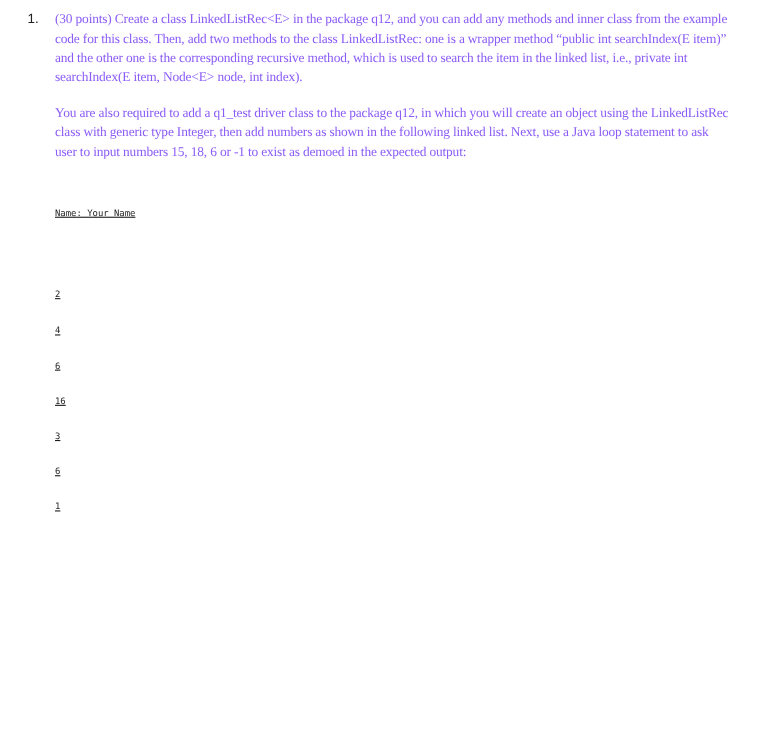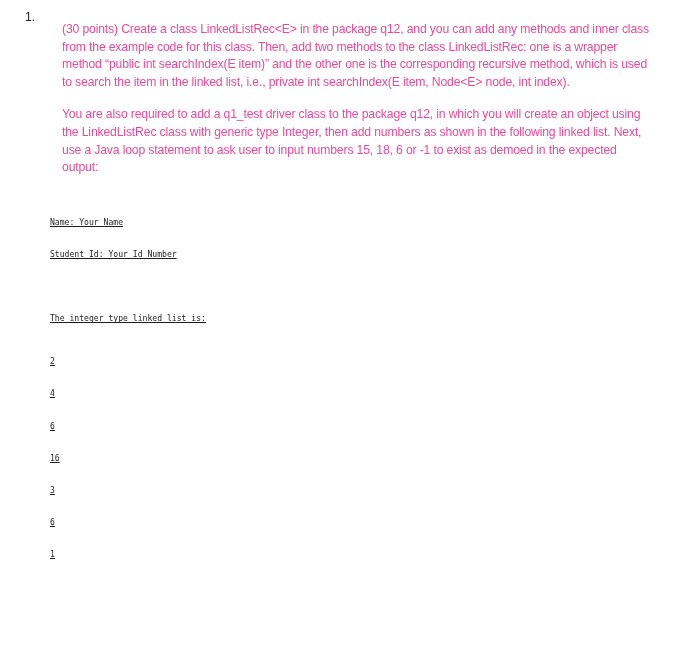--- a/index.html
+++ b/index.html
@@ -34,24 +34,25 @@
     line-height: 17.6px;
     color: #231f20;
   }
   .q-body {
     flex: 1 1 auto;
   }
 
   .para {
     font-size: 12.2px;
     line-height: 17.6px;
-    color: #ec4899;
+    color: #8b5cf6;
     text-align: left;
-    margin: 12px;
+    margin: 0;
     letter-spacing: -0.15px;
+    font-family: Liberation Serif, serif;
   }
   .para + .para {
     margin-top: 15px;
   }
 
   
   .console {
     font-family: "DejaVu Sans Mono", "Liberation Mono", monospace;
     font-size: 8.1px;
     line-height: 10.7px;
@@ -80,23 +81,21 @@
     <div class="q-number">1.</div>
 
     <div class="q-body">
 
       <p class="para">(30 points) Create a class LinkedListRec&lt;E&gt; in the package q12, and you can add any methods and inner class from the example code for this class. Then, add two methods to the class LinkedListRec: one is a wrapper method “public int searchIndex(E item)” and the other one is the corresponding recursive method, which is used to search the item in the linked list, i.e., private int searchIndex(E item, Node&lt;E&gt; node, int index).</p>
 
       <p class="para">You are also required to add a q1_test driver class to the package q12, in which you will create an object using the LinkedListRec class with generic type Integer, then add numbers as shown in the following linked list. Next, use a Java loop statement to ask user to input numbers 15, 18, 6 or -1 to exist as demoed in the expected output:</p>
 
       <div class="console">
         <span class="line">Name: Your Name</span>
-        <span class="line">Student Id: Your Id Number</span>
         <span class="blank"></span>
-        <span class="line">The integer type linked list is:</span>
 
         <span class="line">2</span>
         <span class="line">4</span>
         <span class="line">6</span>
         <span class="line">16</span>
         <span class="line">3</span>
         <span class="line">6</span>
         <span class="line">1</span>
 
         <span class="blank"></span>

